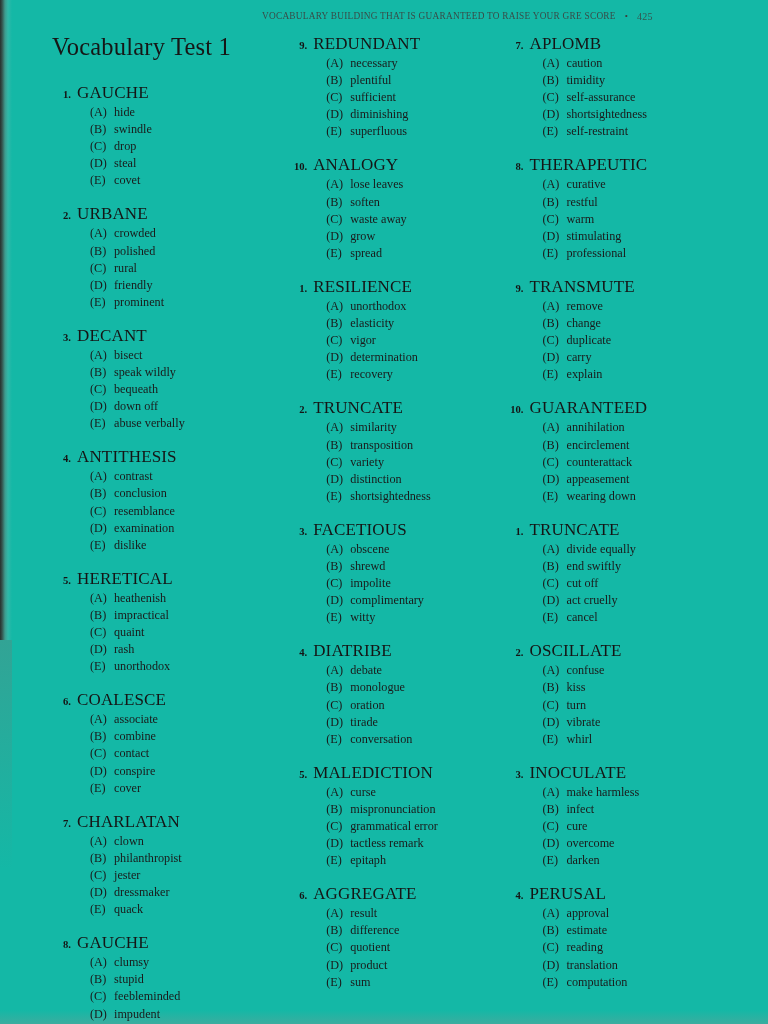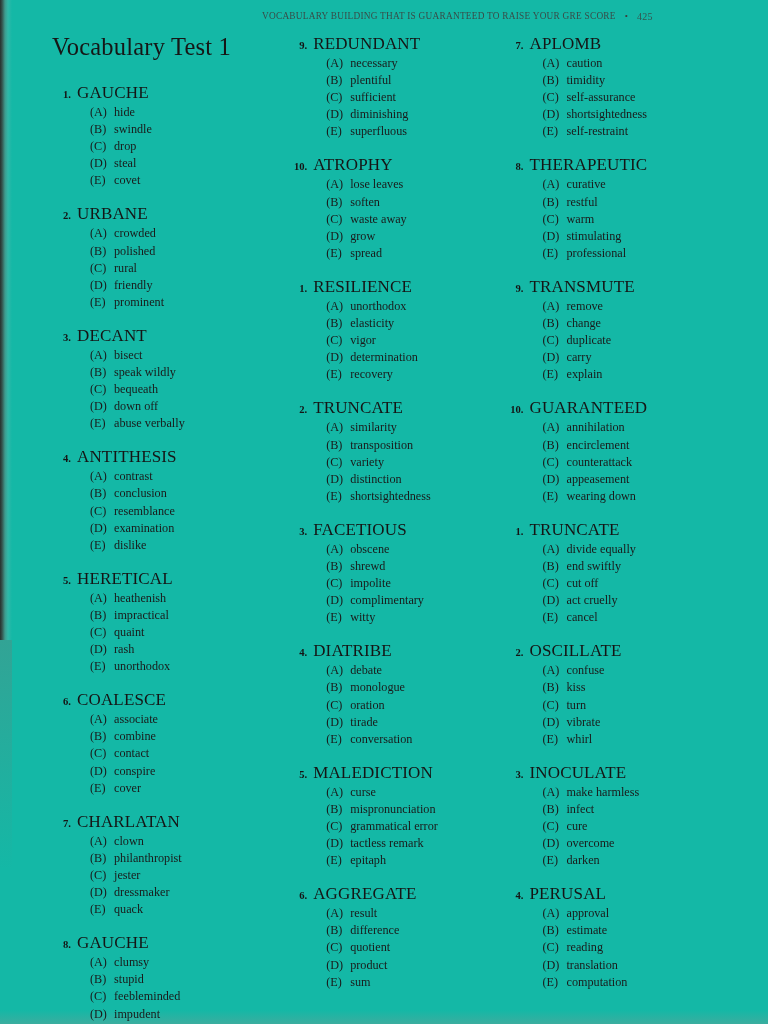--- a/index.html
+++ b/index.html
@@ -441,21 +441,21 @@
             </li>
             <li class="choice">
               <span class="choice-letter">(E)</span>
               <span class="choice-text">superfluous</span>
             </li>
           </ul>
         </div>
         <div class="q-block">
           <div class="q-head">
             <span class="q-num">10.</span>
-            <span class="q-word">ATROPHY</span>
+            <span class="q-word">ANALOGY</span>
           </div>
           <ul class="choices">
             <li class="choice">
               <span class="choice-letter">(A)</span>
               <span class="choice-text">lose leaves</span>
             </li>
             <li class="choice">
               <span class="choice-letter">(B)</span>
               <span class="choice-text">soften</span>
             </li>

